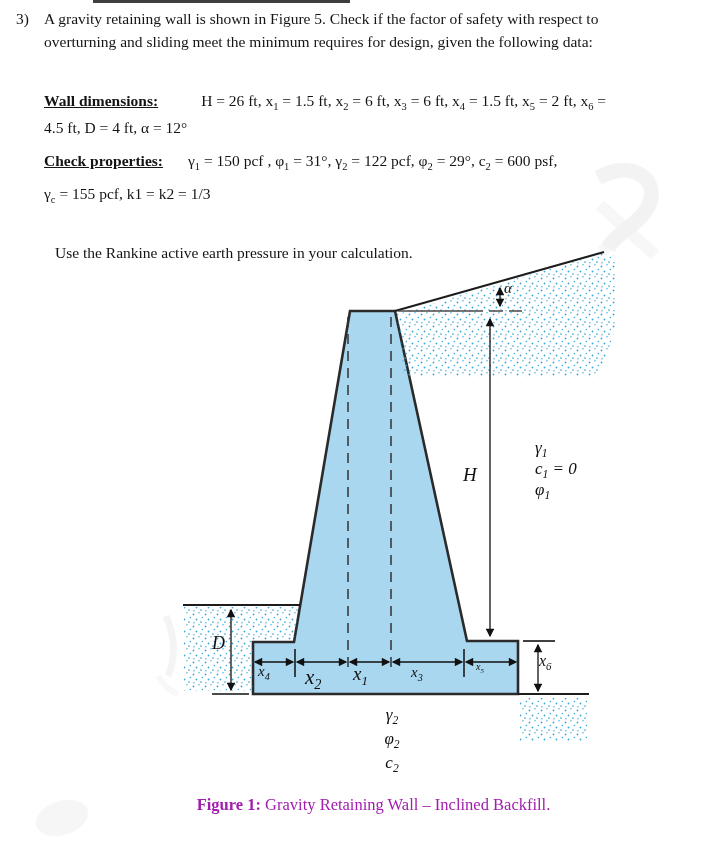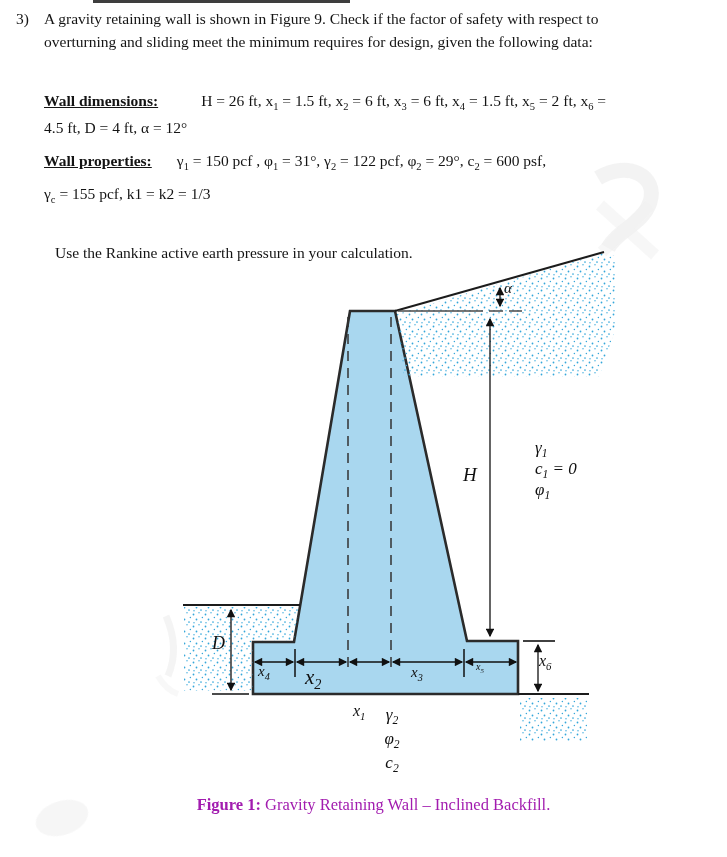--- a/index.html
+++ b/index.html
@@ -21,48 +21,48 @@
   .vals-wall{margin-left:43px;}
   .vals-soil{margin-left:25px;}
   sub{font-size:68%;line-height:0;}
   .fig-svg{position:absolute;left:0;top:0;width:727px;height:857px;}
   .flabel{position:absolute;font-style:italic;color:#101010;white-space:nowrap;}
   #lab-alpha{left:504px;top:280px;font-size:15px;}
   #lab-H{left:463px;top:464px;font-size:19px;}
   #lab-D{left:212px;top:633px;font-size:18px;}
   #lab-x4{left:258px;top:663px;font-size:15px;text-align:right;}
   #lab-x2{left:305px;top:665px;font-size:21px;}
-  #lab-x1{left:353px;top:702px;font-size:16px;}
+  #lab-x1{left:353px;top:663px;font-size:19px;}
   #lab-x3{left:411px;top:664px;font-size:15px;text-align:right;}
   #lab-x5{left:476px;top:661px;font-size:10px;}
   #lab-x6{left:539px;top:652px;font-size:16px;}
   #lab-soil1{left:535px;top:437px;font-size:17px;line-height:21px;}
   #lab-soil2{left:371px;top:703px;width:42px;text-align:center;font-size:17px;line-height:24px;}
   .caption{position:absolute;left:20px;top:795px;width:707px;text-align:center;
     font-size:16.5px;font-style:normal;color:#a21caf;}
   .caption b{font-weight:bold;}
 </style>
 </head>
 <body>
 
 <div class="page">
 
   <div class="top-strip"></div>
 
   <div class="tline" id="stmt-num">3)</div>
-  <div class="tline" id="stmt1">A gravity retaining wall is shown in Figure 9. Check if the factor of safety with respect to</div>
+  <div class="tline" id="stmt1">A gravity retaining wall is shown in Figure 5. Check if the factor of safety with respect to</div>
   <div class="tline" id="stmt2">overturning and sliding meet the minimum requires for design, given the following data:</div>
 
   <div class="tline" id="walldim1">
     <span class="heading">Wall dimensions:</span><span class="vals-wall">H = 26 ft, x<sub>1</sub> = 1.5 ft, x<sub>2</sub> = 6 ft, x<sub>3</sub> = 6 ft, x<sub>4</sub> = 1.5 ft, x<sub>5</sub> = 2 ft, x<sub>6</sub> =</span>
   </div>
   <div class="tline" id="walldim2">4.5 ft, D = 4 ft, α = 12°</div>
 
   <div class="tline" id="soil1">
-    <span class="heading">Wall properties:</span><span class="vals-soil">γ<sub>1</sub> = 150 pcf , φ<sub>1</sub> = 31°, γ<sub>2</sub> = 122 pcf, φ<sub>2</sub> = 29°, c<sub>2</sub> = 600 psf,</span>
+    <span class="heading">Check properties:</span><span class="vals-soil">γ<sub>1</sub> = 150 pcf , φ<sub>1</sub> = 31°, γ<sub>2</sub> = 122 pcf, φ<sub>2</sub> = 29°, c<sub>2</sub> = 600 psf,</span>
   </div>
   <div class="tline" id="soil2">γ<sub>c</sub> = 155 pcf, k1 = k2 = 1/3</div>
 
   <div class="tline" id="instr">Use the Rankine active earth pressure in your calculation.</div>
 
   <svg class="fig-svg" viewBox="0 0 727 857">
     <defs>
       <pattern id="dots" width="12" height="12" patternUnits="userSpaceOnUse">
         <circle cx="1.5" cy="2.5" r="0.9" fill="#35a7da"></circle>
         <circle cx="7" cy="0.8" r="0.7" fill="#35a7da"></circle>

